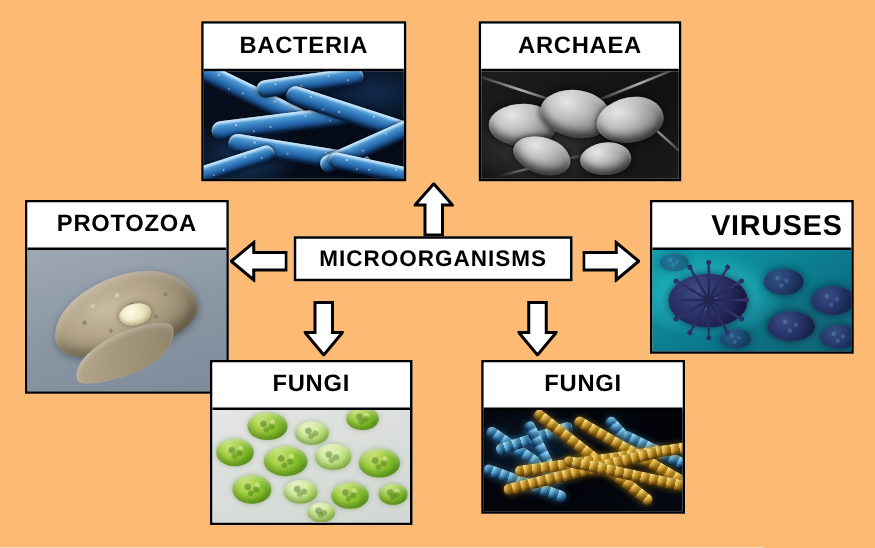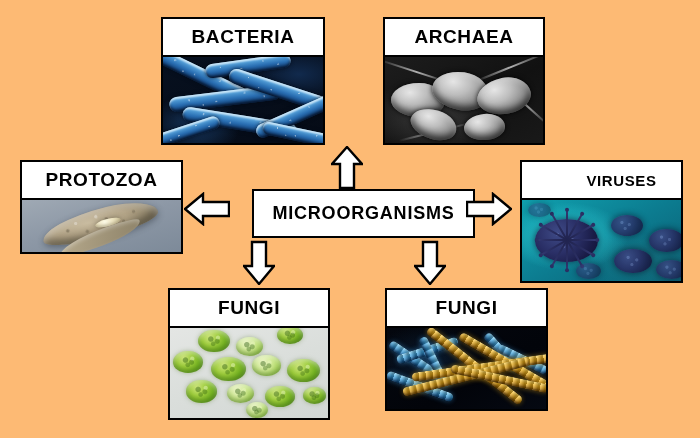--- a/index.html
+++ b/index.html
@@ -301,33 +301,33 @@
       <div class="fiber" style="left:66%; top:52%;  width:44%; height:2px; transform:rotate(42deg);"></div>
       <div class="fiber" style="left:8%;  top:86%;  width:46%; height:2px; transform:rotate(-14deg);"></div>
       <div class="cocci" style="left:4%;  top:30%; width:34%; height:40%;"></div>
       <div class="cocci" style="left:30%; top:18%; width:36%; height:44%; transform:rotate(8deg);"></div>
       <div class="cocci" style="left:58%; top:24%; width:34%; height:42%; transform:rotate(-12deg);"></div>
       <div class="cocci" style="left:16%; top:62%; width:30%; height:34%; transform:rotate(16deg);"></div>
       <div class="cocci" style="left:50%; top:66%; width:26%; height:30%; transform:rotate(-6deg);"></div>
     </div>
   </div>
 
-  <div class="node" style="left:20px; top:160px; width:163px; height:94px;">
+  <div class="node" style="left:20px; top:160px; width:163px; height:155px;">
     <div class="node-label" style="height:38px; font-size:19px;">PROTOZOA</div>
     <div class="node-figure fig-protozoa">
       <div class="amoeba" style="left:12%; top:18%; width:74%; height:56%;">
         <div class="granules"></div>
         <div class="nucleus" style="left:46%; top:40%; width:22%; height:26%;"></div>
       </div>
       <div class="amoeba-tail" style="left:22%; top:58%; width:54%; height:30%;"></div>
     </div>
   </div>
 
   <div class="node" style="left:520px; top:160px; width:163px; height:123px;">
-    <div class="node-label" style="height:38px; font-size:15px;padding-left:40px;">VIRUSES</div>
+    <div class="node-label" style="height:38px; font-size:23px;padding-left:40px;">VIRUSES</div>
     <div class="node-figure fig-viruses">
       <div class="virion" style="left:8%; top:24%; width:40%; height:52%;">
         <div class="spikes">
           <div class="spike" style="transform:translate(-50%,-100%) rotate(0deg);"></div>
           <div class="spike" style="transform:translate(-50%,-100%) rotate(30deg);"></div>
           <div class="spike" style="transform:translate(-50%,-100%) rotate(60deg);"></div>
           <div class="spike" style="transform:translate(-50%,-100%) rotate(90deg);"></div>
           <div class="spike" style="transform:translate(-50%,-100%) rotate(120deg);"></div>
           <div class="spike" style="transform:translate(-50%,-100%) rotate(150deg);"></div>
           <div class="spike" style="transform:translate(-50%,-100%) rotate(180deg);"></div>
@@ -375,21 +375,21 @@
       <div class="hypha blue" style="left:62%; top:2%;  width:30%; transform:rotate(48deg);"></div>
       <div class="hypha blue" style="left:70%; top:18%; width:34%; transform:rotate(26deg);"></div>
       <div class="hypha" style="left:26%; top:-4%; width:74%; transform:rotate(38deg);"></div>
       <div class="hypha" style="left:46%; top:4%;  width:66%; transform:rotate(30deg);"></div>
       <div class="hypha" style="left:16%; top:56%; width:88%; transform:rotate(-8deg);"></div>
       <div class="hypha" style="left:10%; top:74%; width:82%; transform:rotate(-14deg);"></div>
       <div class="hypha" style="left:40%; top:44%; width:62%; transform:rotate(12deg);"></div>
     </div>
   </div>
 
-  <div class="center-node" style="left:252px; top:189px; width:223px; height:49px;">
+  <div class="center-node" style="left:235px; top:189px; width:223px; height:36px;">
     <span class="center-label" style="font-size:18px;">MICROORGANISMS</span>
   </div>
 
   <div class="arrow" style="left:331px; top:146px; width:32px; height:43px;">
     <svg viewBox="0 0 32 43" width="32" height="43" xmlns="http://www.w3.org/2000/svg" aria-hidden="true">
       <polygon points="16,1 31,18 23,18 23,42 9,42 9,18 1,18" fill="#ffffff" stroke="#000000" stroke-width="2.4" stroke-linejoin="miter"></polygon>
     </svg>
   </div>
 
   <div class="arrow" style="left:184px; top:192px; width:46px; height:34px;">

